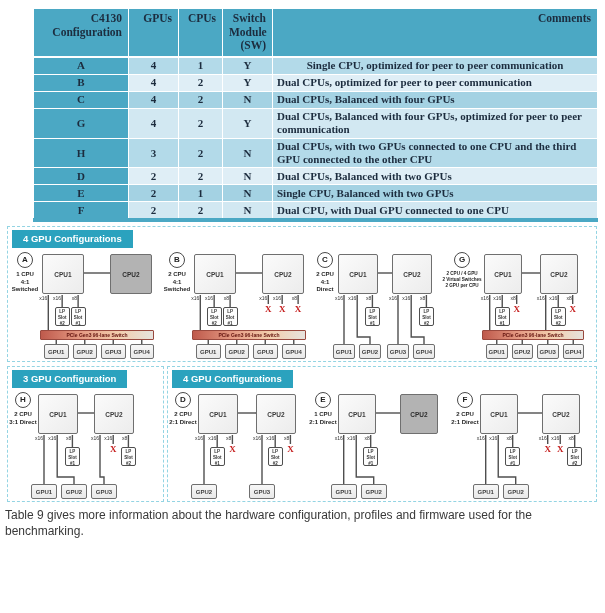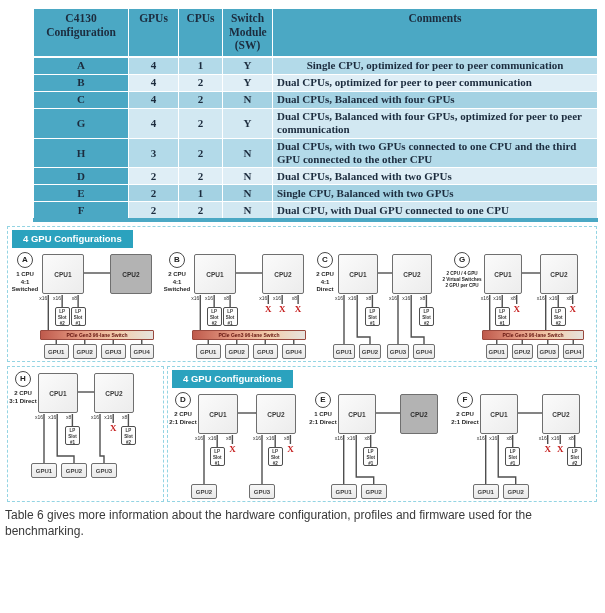--- a/index.html
+++ b/index.html
@@ -5,21 +5,21 @@
   html,body{margin:0;padding:0;background:#fff;}
   body{width:605px;height:613px;overflow:hidden;font-family:"Liberation Sans",sans-serif;}
   .caption{text-align:center;font-size:11.5px;color:#3b3b3b;margin-top:7px;}
   .figcap{margin-top:26px;}
 
   
   table.cfg{border-collapse:collapse;table-layout:fixed;width:564px;margin:8px 0 0 33px;
     font-family:"Liberation Serif",serif;font-weight:bold;color:#1c2c3e;
     border-bottom:4px solid #4BA8C4;}
   table.cfg th,table.cfg td{border:1.5px solid #fff;padding:1.5px 4px;font-size:11px;line-height:1.18;}
-  table.cfg thead th{background:#4BA8C4;text-align:center;vertical-align:top;padding:3px 6px;font-size:11.5px;border-bottom:2.5px solid #fff;}
+  table.cfg thead th{background:#4BA8C4;text-align:right;vertical-align:top;padding:3px 6px;font-size:11.5px;border-bottom:2.5px solid #fff;}
   td.cfg-letter{background:#4BA8C4;text-align:center;}
   td.c-center{text-align:center;}
   td.c-comment{padding-left:8px;}
 
   
   .figure{margin:4px 0 0 7px;width:590px;}
   .secbox{border:1px dashed #93d4e3;box-sizing:border-box;background:#fff;}
   #sec0{width:590px;margin-bottom:4px;}
   .bottomrow{display:flex;gap:3px;}
   #sec1{width:157px;}
@@ -252,21 +252,21 @@
             <div class="slot" style="left: 110.74px;">LP<br>Slot<br>#2</div>
             <div class="plbl" style="left: 117.68px;">x8</div>
             <div class="xmark" style="left: 127.68px; color: rgb(198, 33, 33);">X</div>
             <div class="gpu" style="left: 46px; width: 21.5px;">GPU1</div>
             <div class="gpu" style="left: 71.5px; width: 21.5px;">GPU2</div>
             <div class="gpu" style="left: 97px; width: 21.5px;">GPU3</div>
             <div class="gpu" style="left: 122.5px; width: 21.5px;">GPU4</div>
           </div>
         </div></div>
     <div class="bottomrow">
-      <div class="secbox" id="sec1"><div class="diarow">
+      <div class="secbox" id="sec1"><div class="banner" style="background: rgb(43, 162, 190);">3 GPU Configuration</div><div class="diarow">
             <div class="dia" style="width: 150px;">
               <svg width="150" height="112" class="wires">
                 <polyline points="70,24 86,24"></polyline>
                 <polyline points="36,46 36,95"></polyline>
                 <polyline points="49.2,46 49.2,88 66,88 66,95"></polyline>
                 <polyline points="64.4,46 64.4,58"></polyline>
                 <polyline points="92,46 92,88 96,88 96,95"></polyline>
                 <polyline points="105.2,46 105.2,55"></polyline>
                 <polyline points="120.4,46 120.4,58"></polyline>
               </svg>
@@ -358,14 +358,14 @@
               <div class="xmark" style="left: 105.24px; color: rgb(198, 33, 33);">X</div>
               <div class="plbl" style="left: 109.68px;">x8</div>
               <div class="slot" style="left: 117.18px;">LP<br>Slot<br>#2</div>
               <div class="gpu" style="left: 22.7px; width: 26px;">GPU1</div>
               <div class="gpu" style="left: 52.7px; width: 26px;">GPU2</div>
             </div>
           </div></div>
     </div>
   </div>
 
-  <p class="footer">Table 6 gives more information about the hardware configuration, profiles and firmware used for the benchmarking.</p>
+  <p class="footer">Table 9 gives more information about the hardware configuration, profiles and firmware used for the benchmarking.</p>
 </div>
 
 </body></html>

